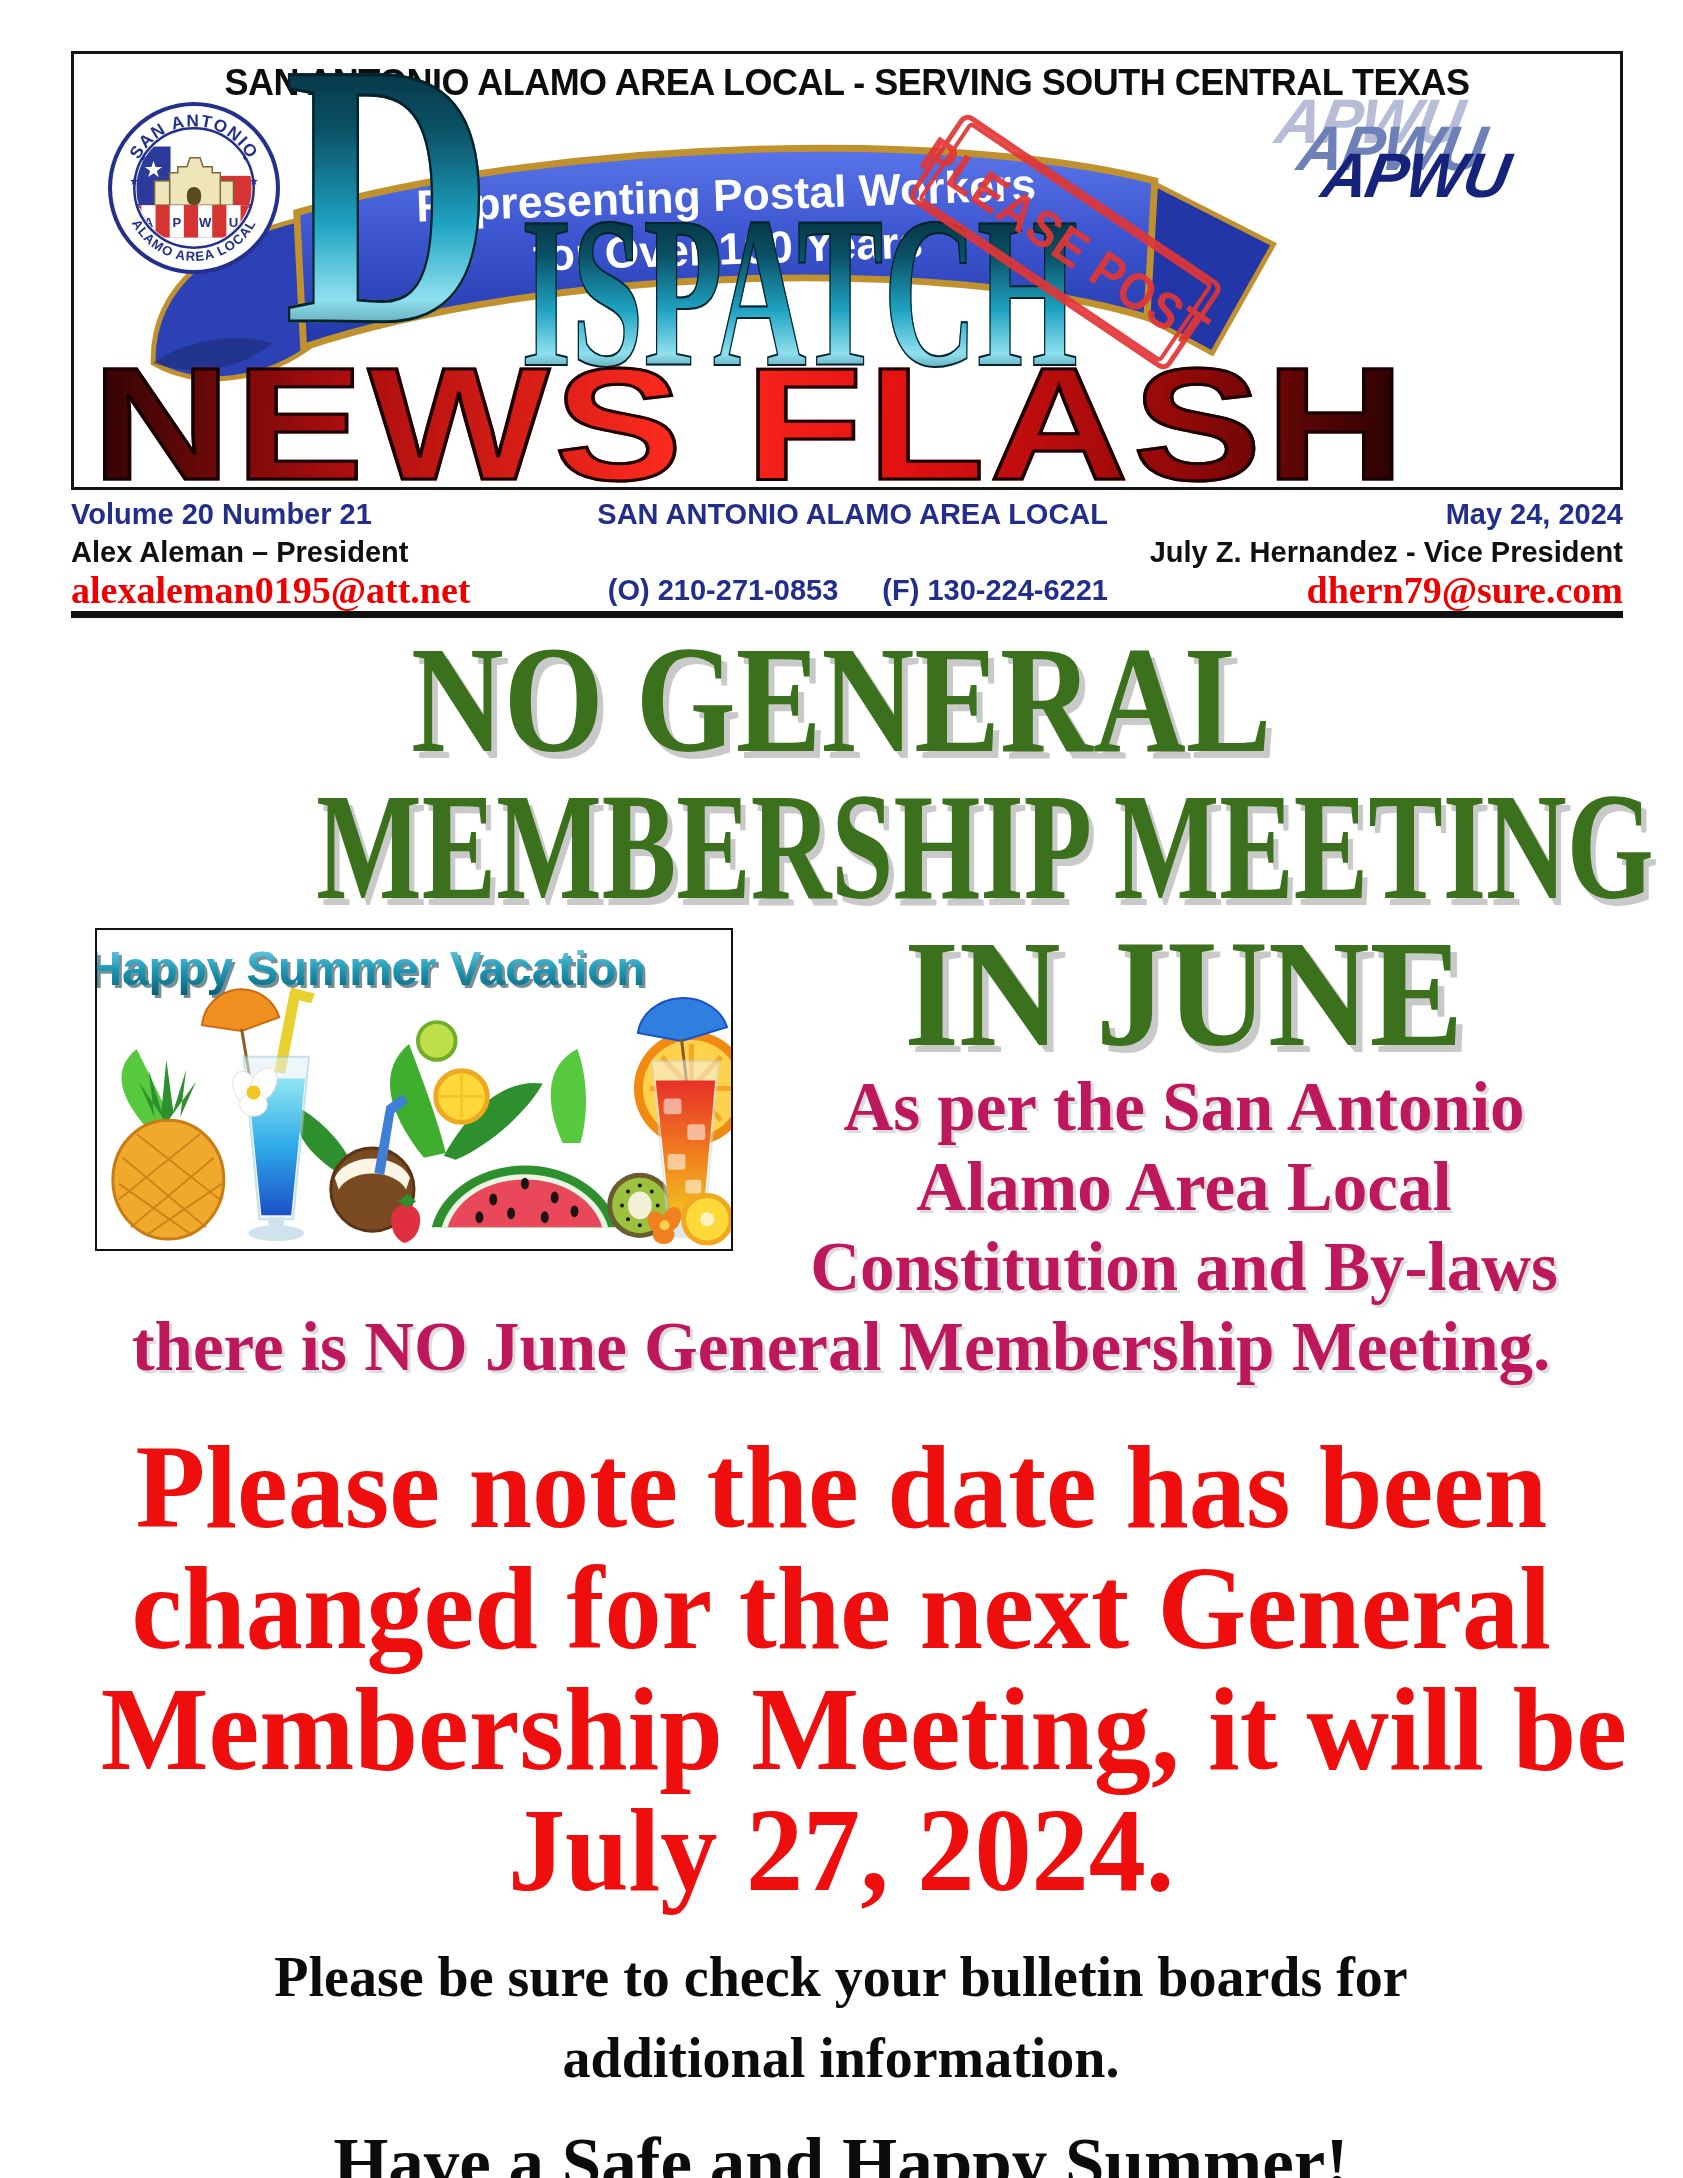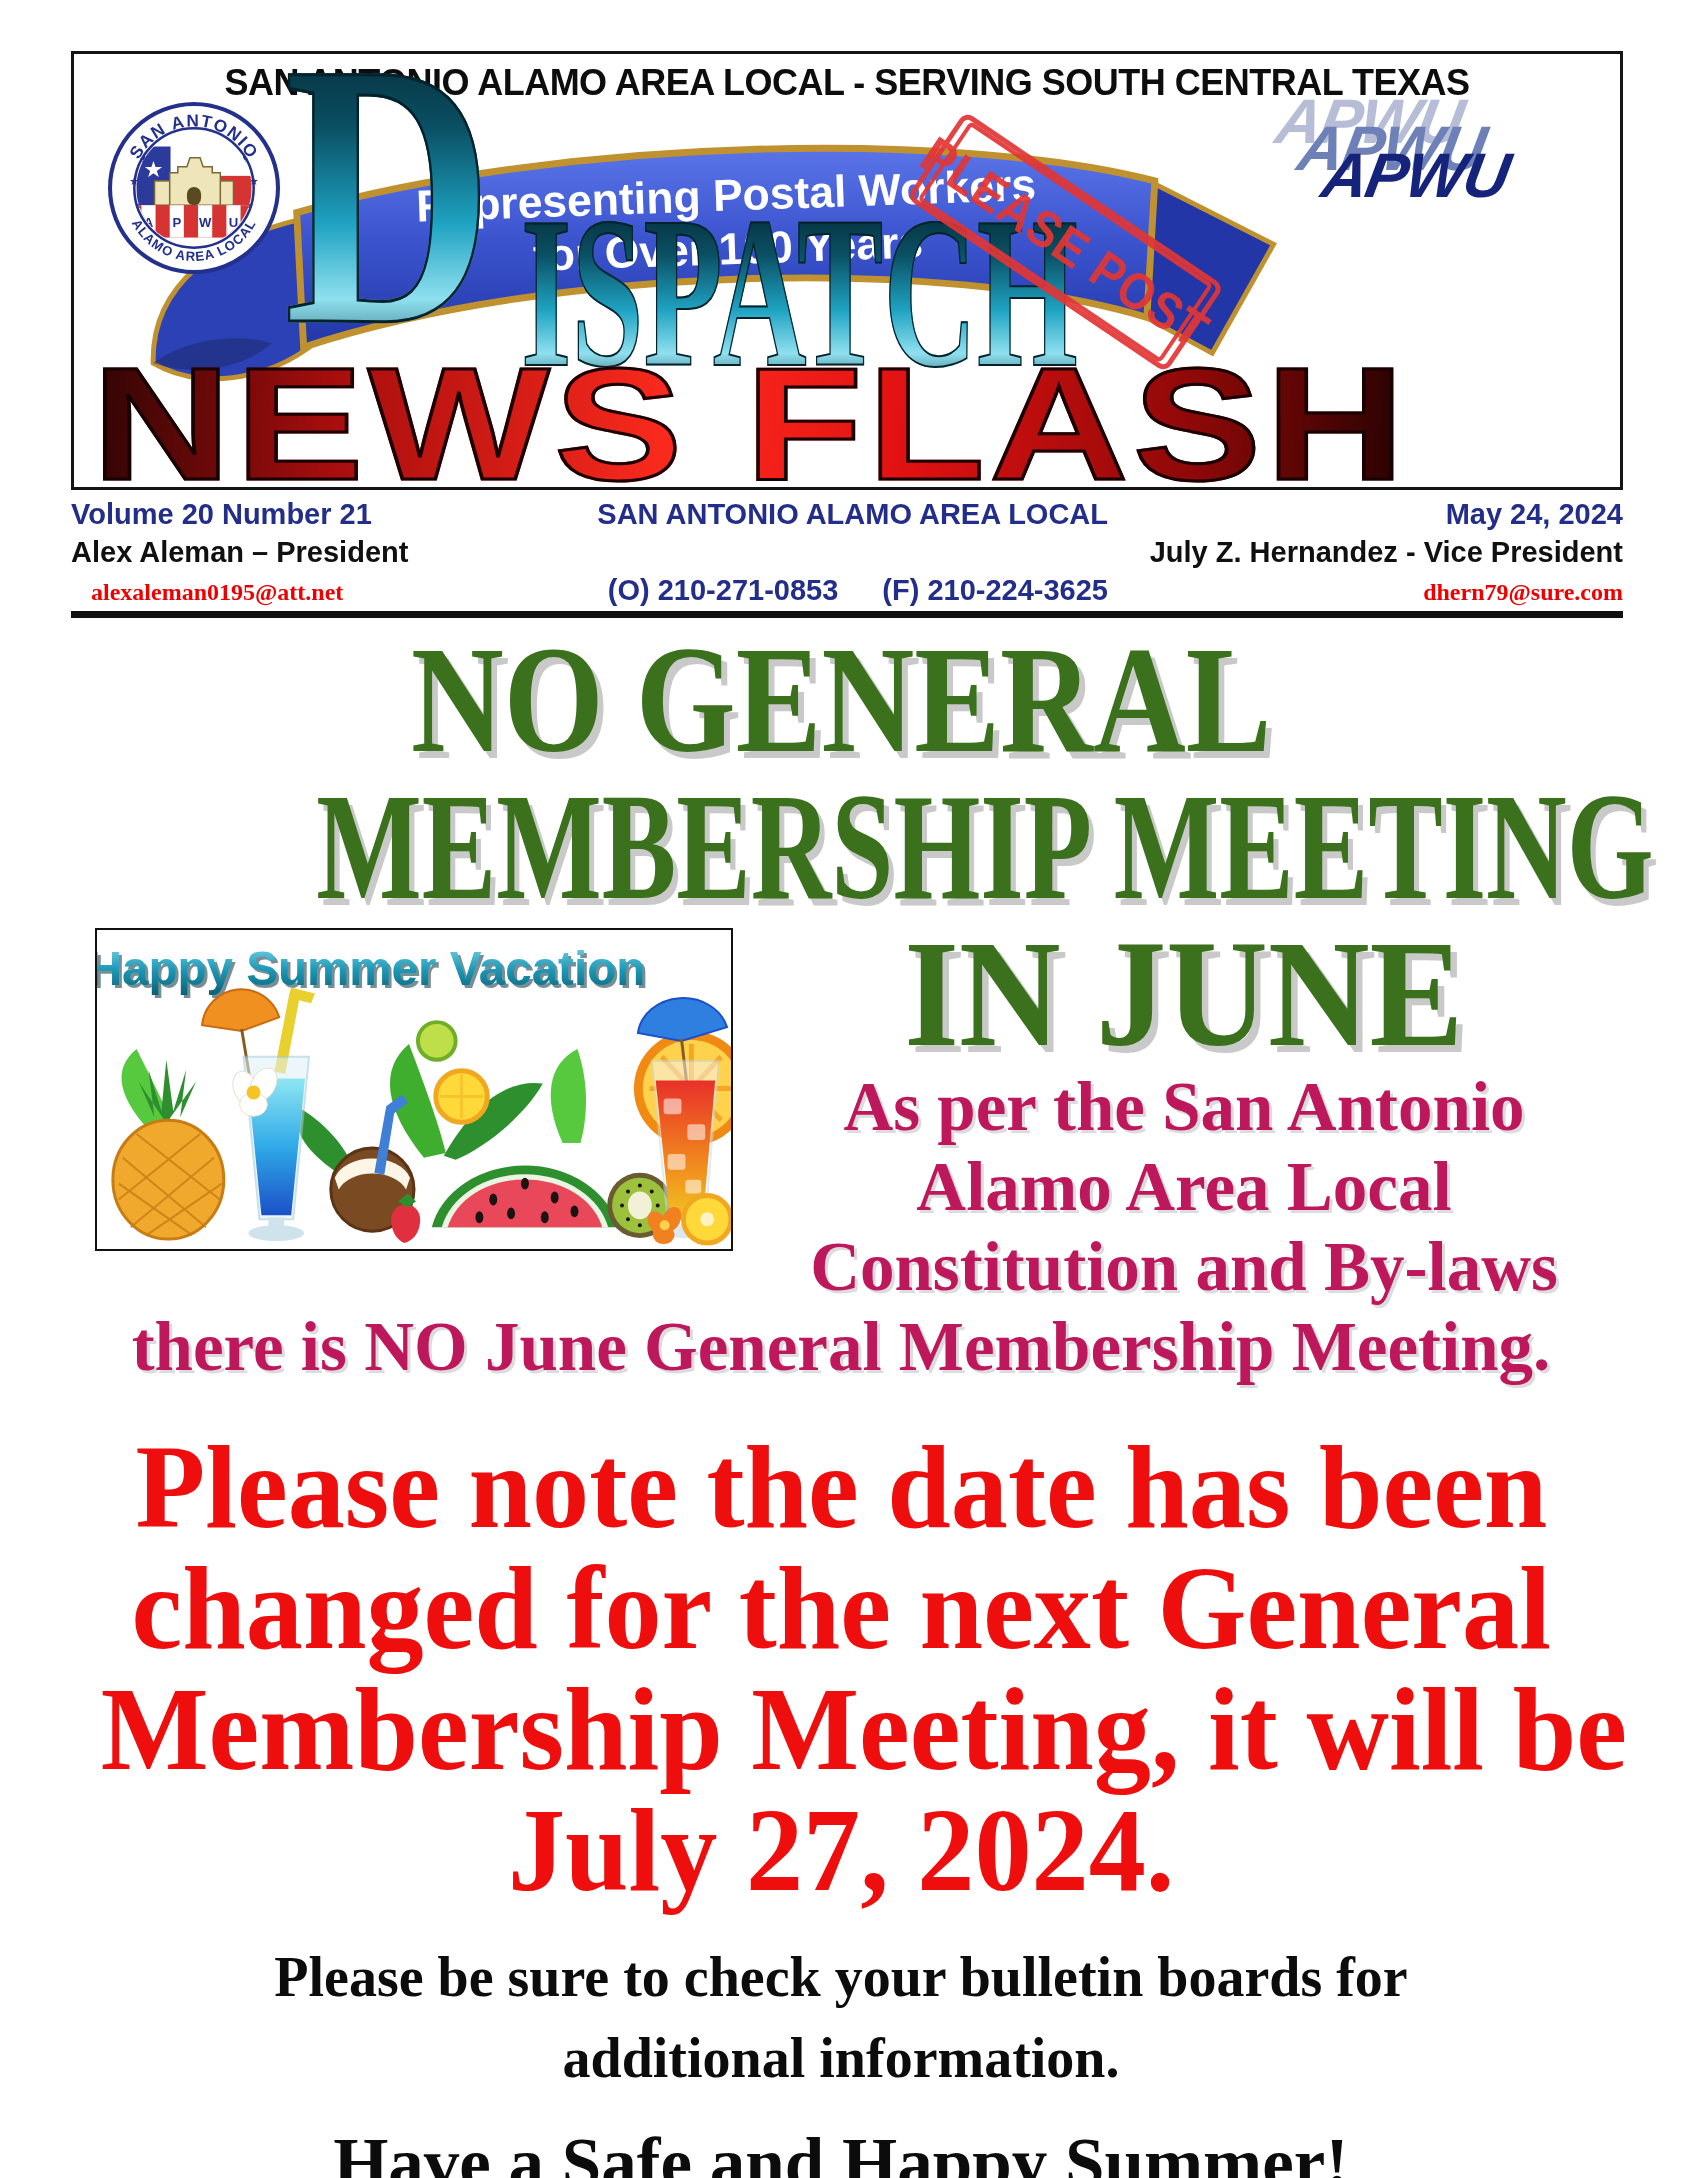--- a/index.html
+++ b/index.html
@@ -60,21 +60,21 @@
     font-weight:900; font-size:46px; color:#e23636; letter-spacing:1px;
     white-space:nowrap; transform:scaleY(1.12);
   }
   
   .info-bar{
     position:absolute; left:71px; top:496px; width:1552px;
     display:grid; grid-template-columns:465px 1fr 515px; row-gap:1px;
     font-weight:bold; font-size:29px; line-height:37px;
   }
   .navy{ color:#232e8a; } .blk{ color:#101010; }
-  .red-serif{ color:#ee0000; font-family:"Liberation Serif", serif; font-size:24px; text-decoration:none; font-weight:bold;margin-left:20px; }
+  .red-serif{ color:#ee0000; font-family:"Liberation Serif", serif; font-size:38px; text-decoration:none; font-weight:bold; }
   .c{ text-align:right; } .r{ text-align:right; }
   .phone-gap{ display:inline-block; width:44px; }
   .rule{ position:absolute; left:71px; top:611px; width:1552px; height:7px; background:#111; }
   
   .content{ position:absolute; left:69px; top:626px; width:1544px;
     font-family:"Liberation Serif", serif; text-align:center; }
   .green-line{
     font-weight:bold; font-size:153px; line-height:147px; color:#3b701c;
     text-shadow:7px 7px 0 #c9c9c9; white-space:nowrap;
   }
@@ -195,21 +195,21 @@
     <div class="navy">Volume 20 Number 21</div>
     <div class="navy c">SAN ANTONIO ALAMO AREA LOCAL</div>
     <div class="navy r">May 24, 2024</div>
 
     <div class="blk">Alex Aleman – President</div>
     <div></div>
     <div class="blk r">July Z. Hernandez - Vice President</div>
 
     <div><a href="#" class="red-serif">alexaleman0195@att.net</a></div>
     <div class="navy c">
-      <span>(O) 210-271-0853</span><span class="phone-gap"></span><span>(F) 210-224-3625</span>
+      <span>(O) 210-271-0853</span><span class="phone-gap"></span><span>(F) 130-224-6221</span>
     </div>
     <div class="r"><a href="#" class="red-serif">dhern79@sure.com</a></div>
   </div>
   <div class="rule"></div>
 
   <div class="content">
     <div class="green-line sx84"><span>NO GENERAL</span></div>
     <div class="green-line sx73"><span>MEMBERSHIP MEETING</span></div>
 
     <svg class="summer-img" viewBox="0 0 640 322" aria-hidden="true">

